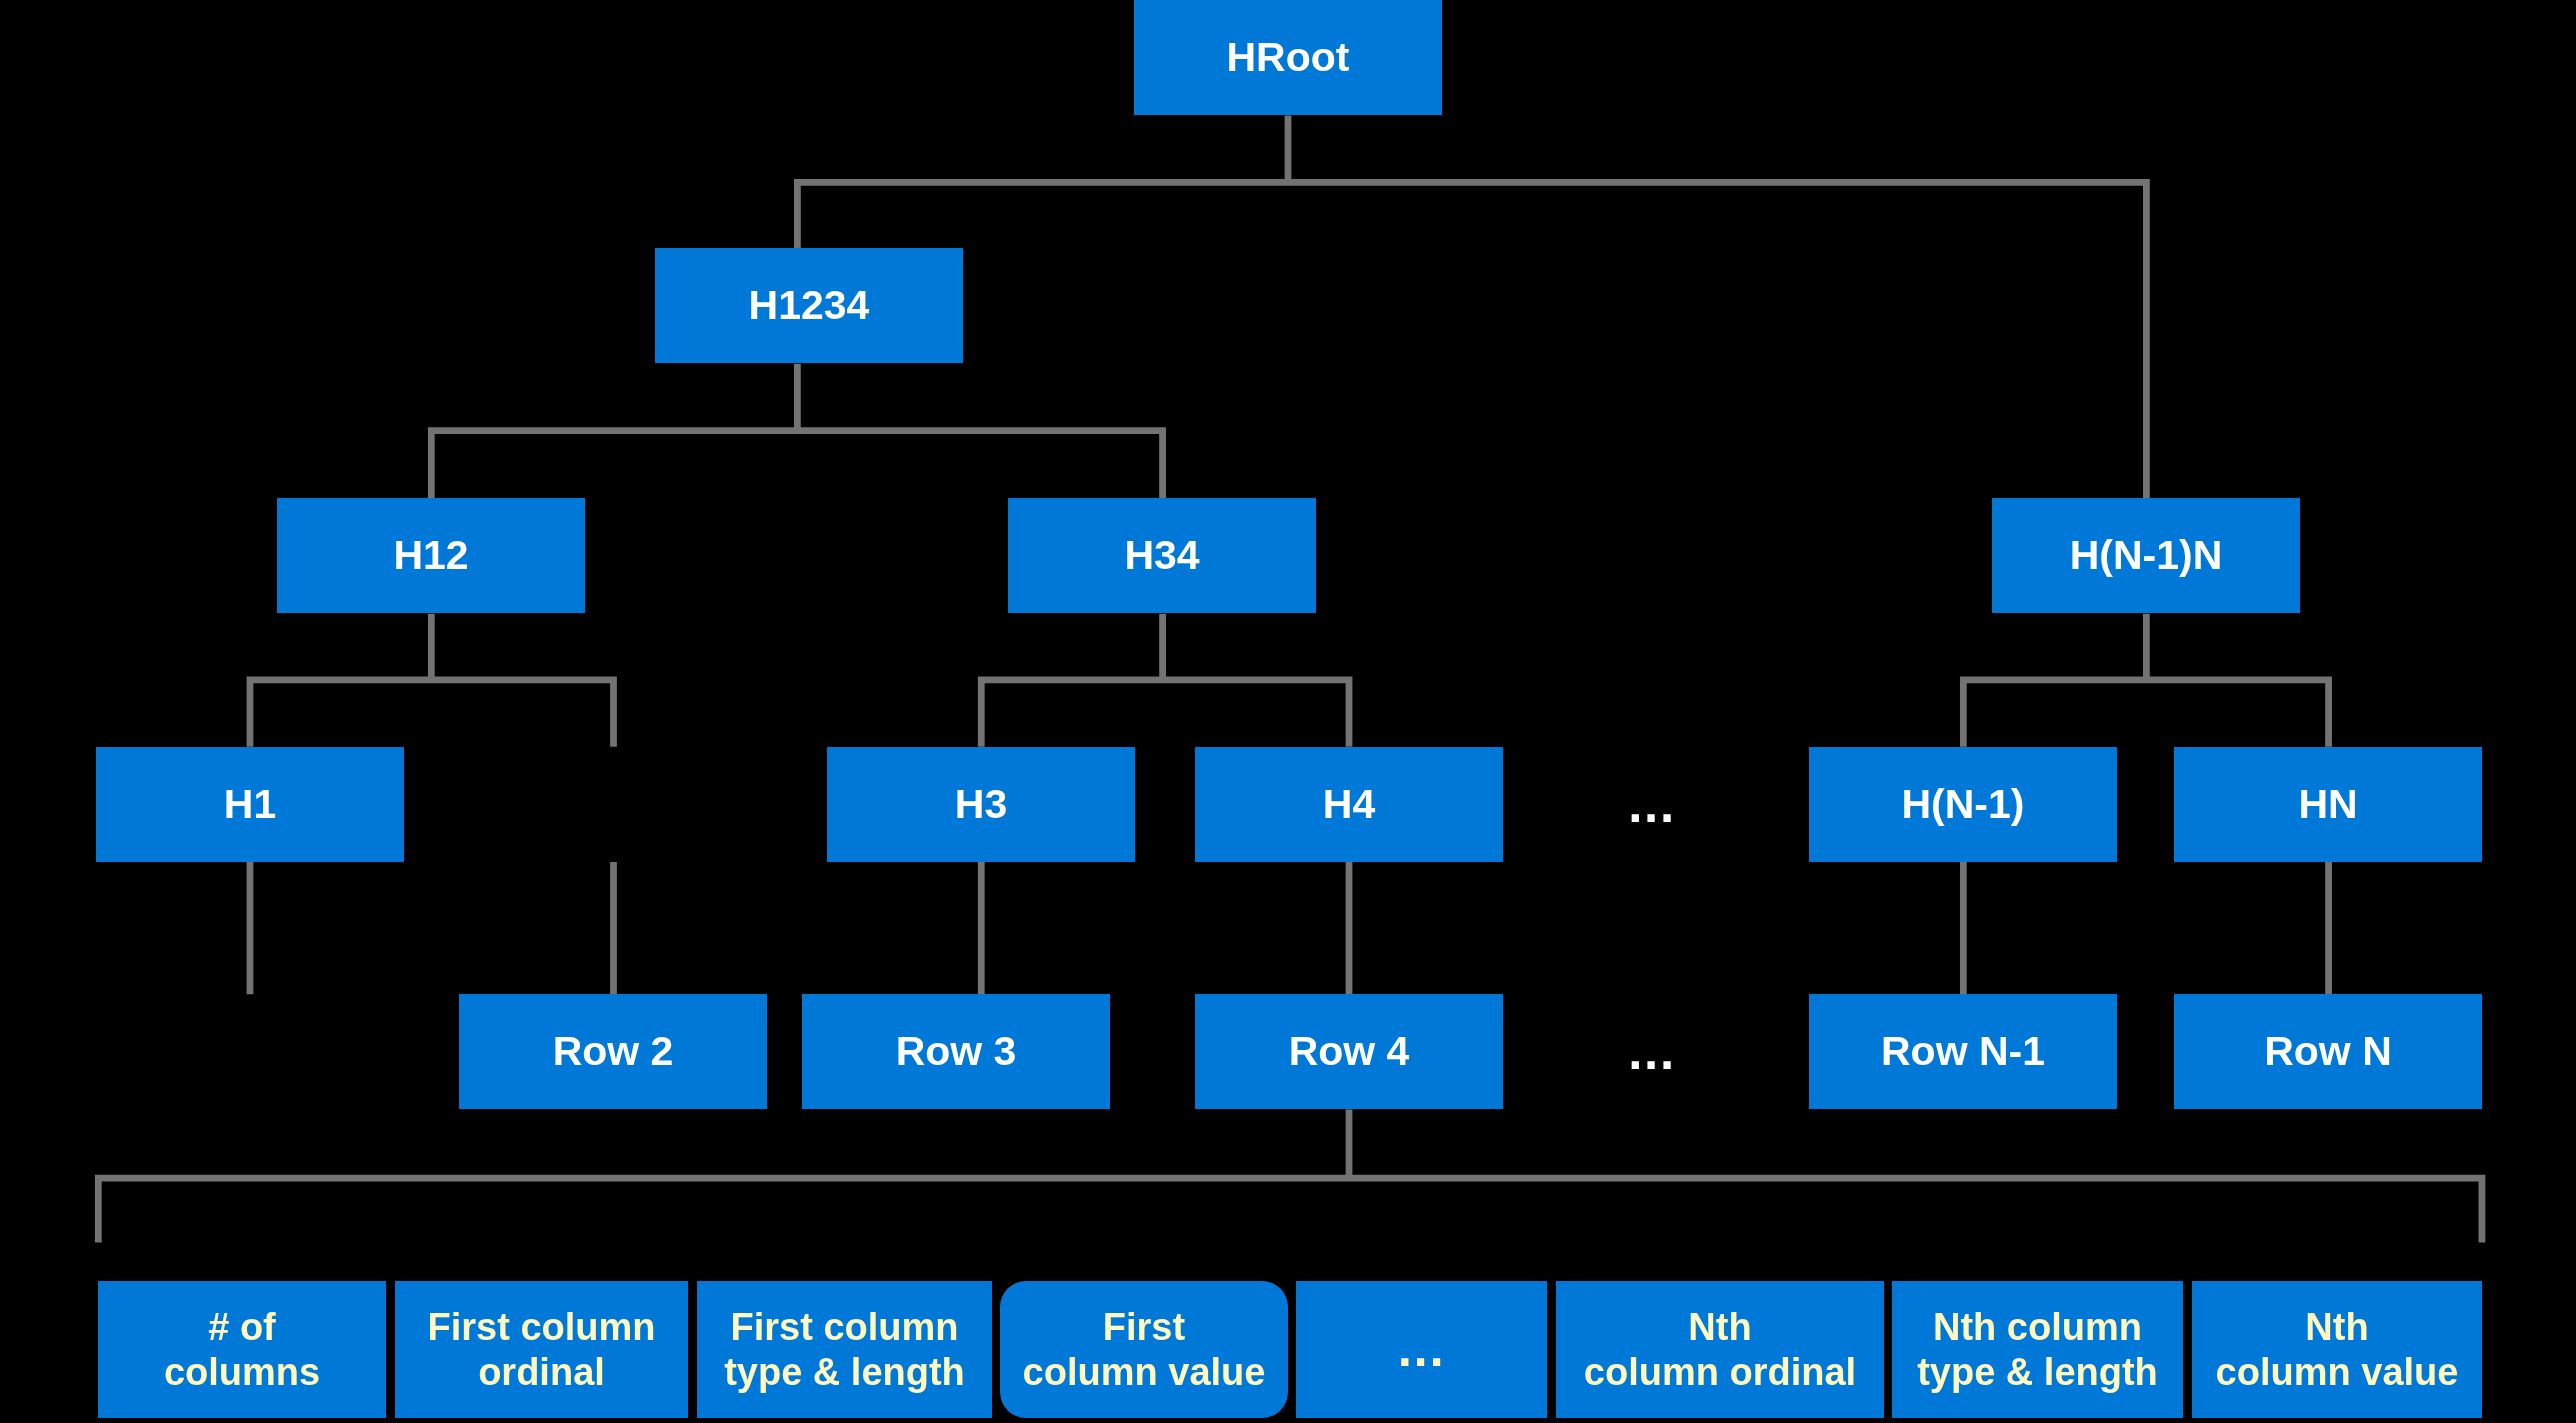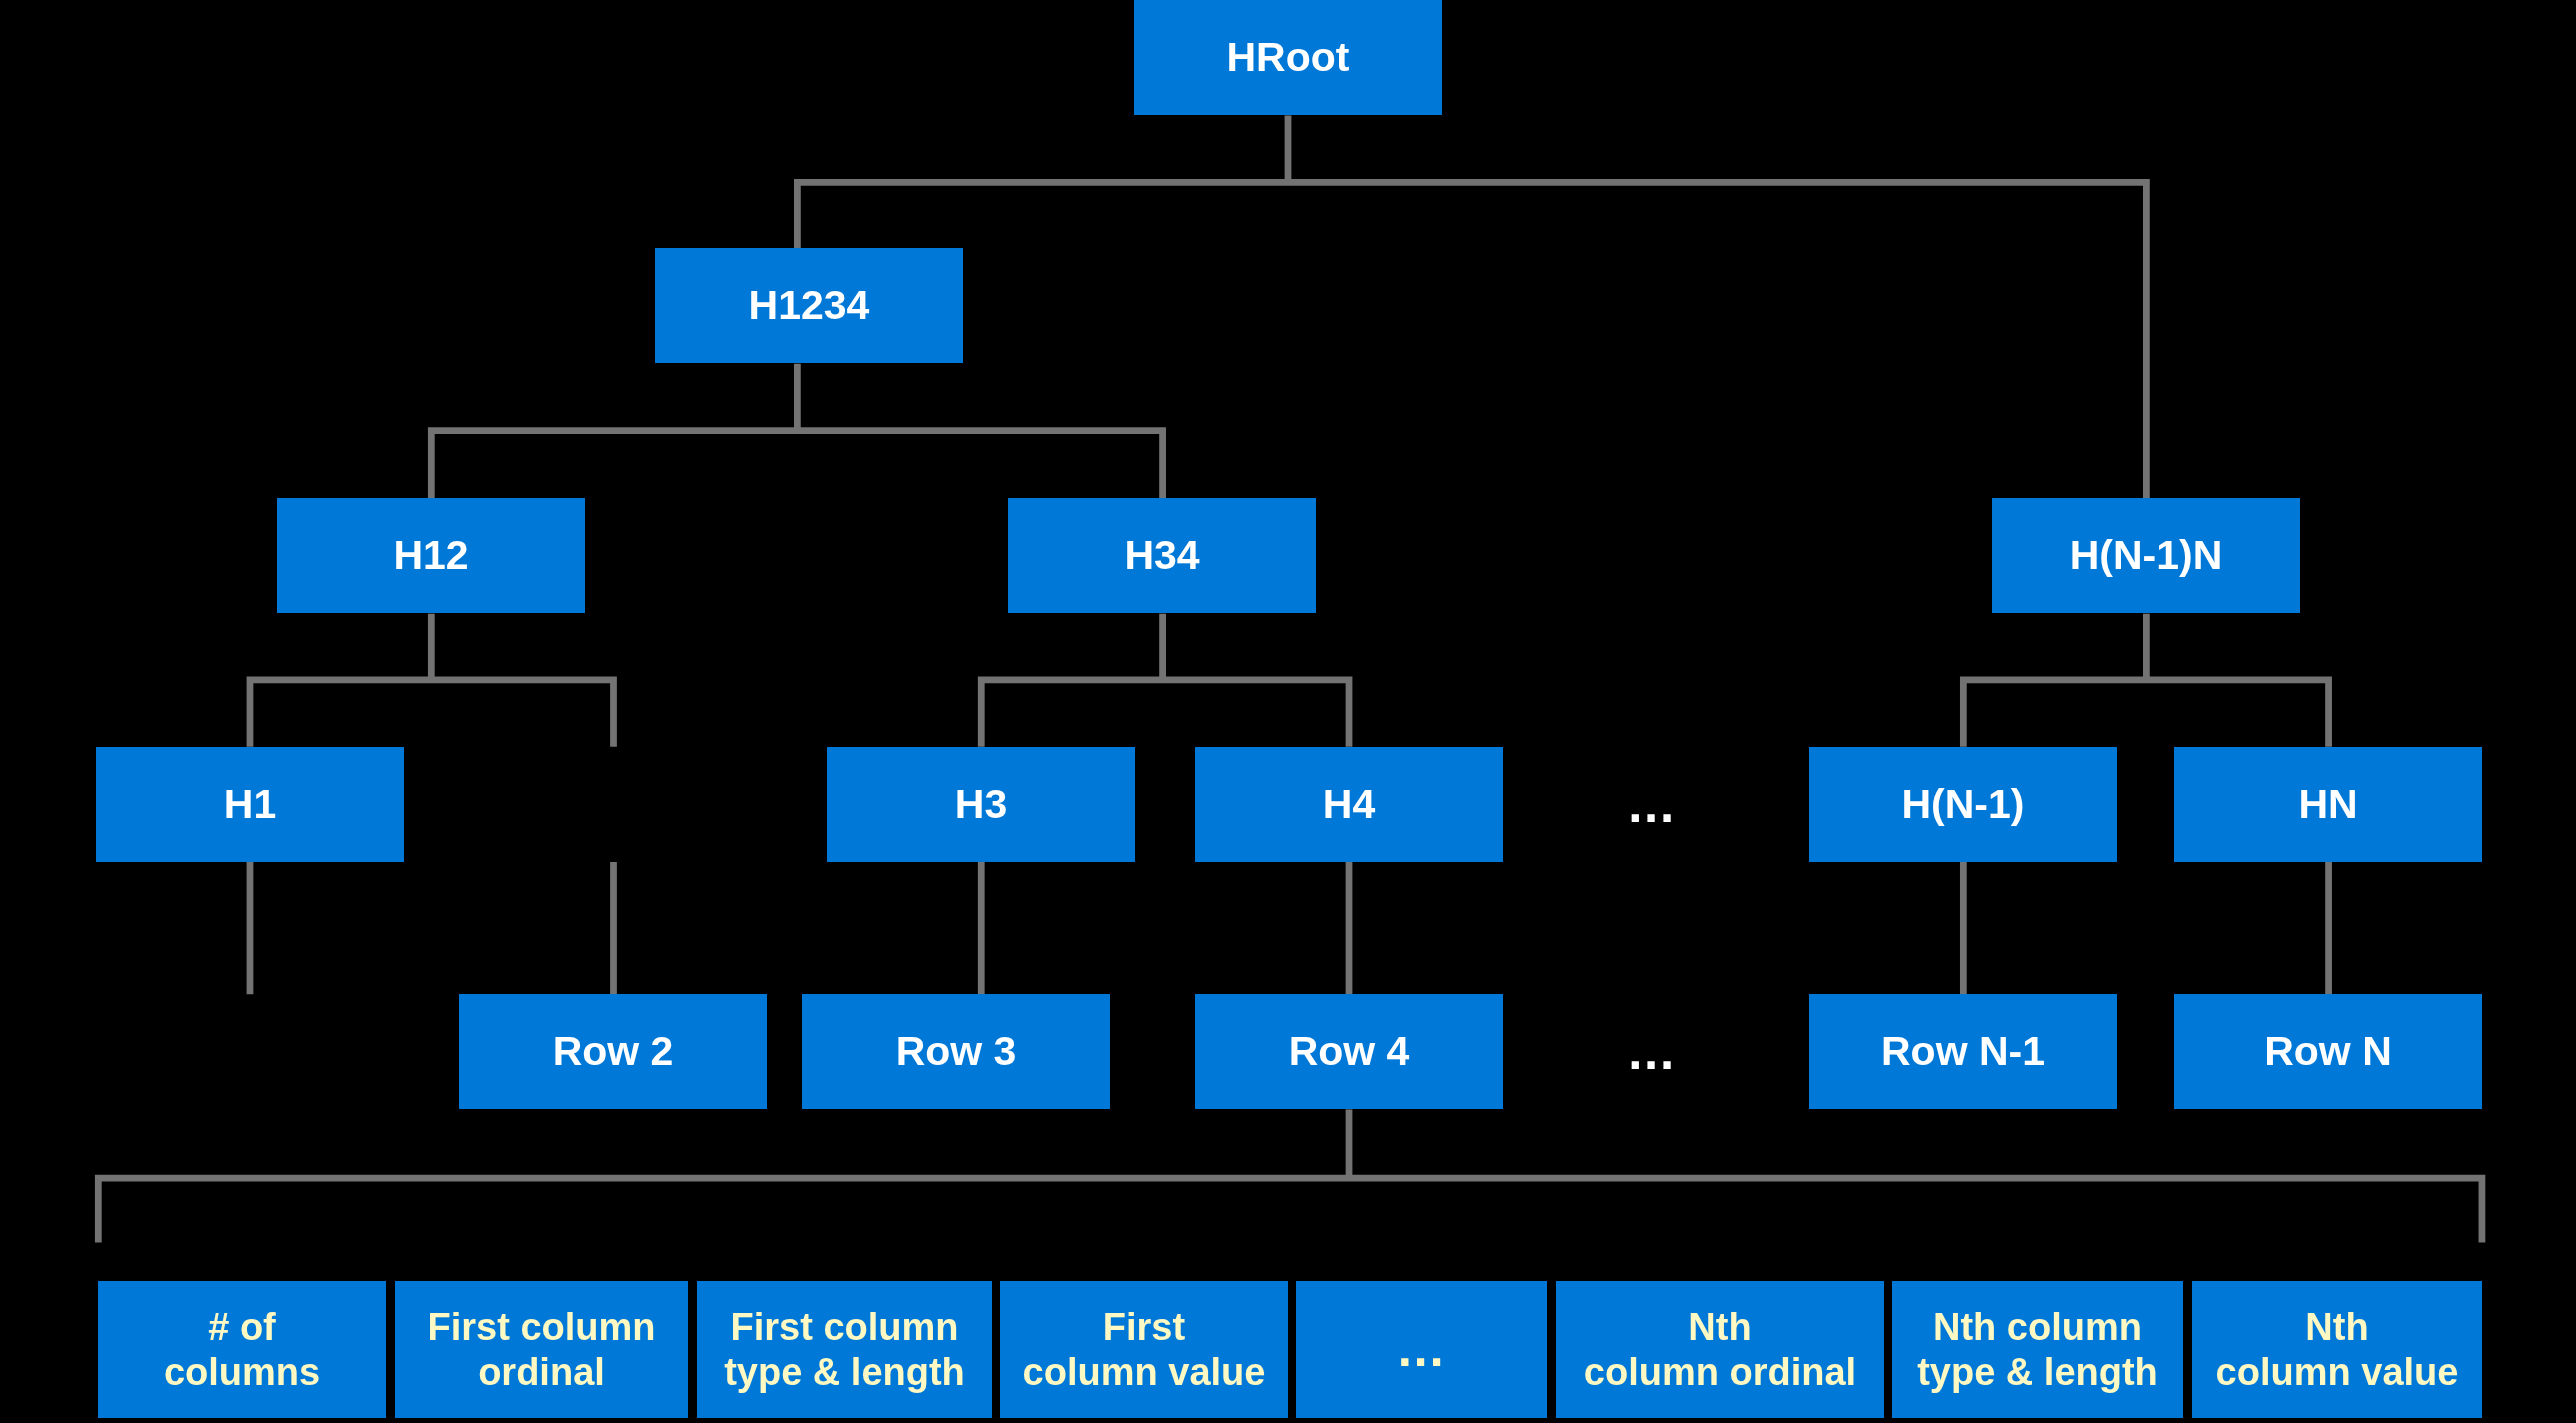--- a/index.html
+++ b/index.html
@@ -72,21 +72,21 @@
   #n-row3  { left: 802px;  top: 994px; }
   #n-row4  { left: 1195px; top: 994px; }
   #n-dots5 { left: 1498px; top: 994px; }
   #n-rown1 { left: 1809px; top: 994px; }
   #n-rown  { left: 2174px; top: 994px; }
 
   
   #c-1 { left: 98px;  width: 288px; }
   #c-2 { left: 395px;  width: 293px; }
   #c-3 { left: 697px;  width: 295px; }
-  #c-4 { left: 1000px; width: 288px; }
+  #c-4 { left: 1000px; width: 288px; border-radius: 26px; }
   #c-5 { left: 1296px; width: 251px; }
   #c-6 { left: 1556px; width: 328px; }
   #c-7 { left: 1892px; width: 291px; }
   #c-8 { left: 2192px; width: 290px; }
 </style>
 </head>
 <body>
 
 <div id="canvas">
 

